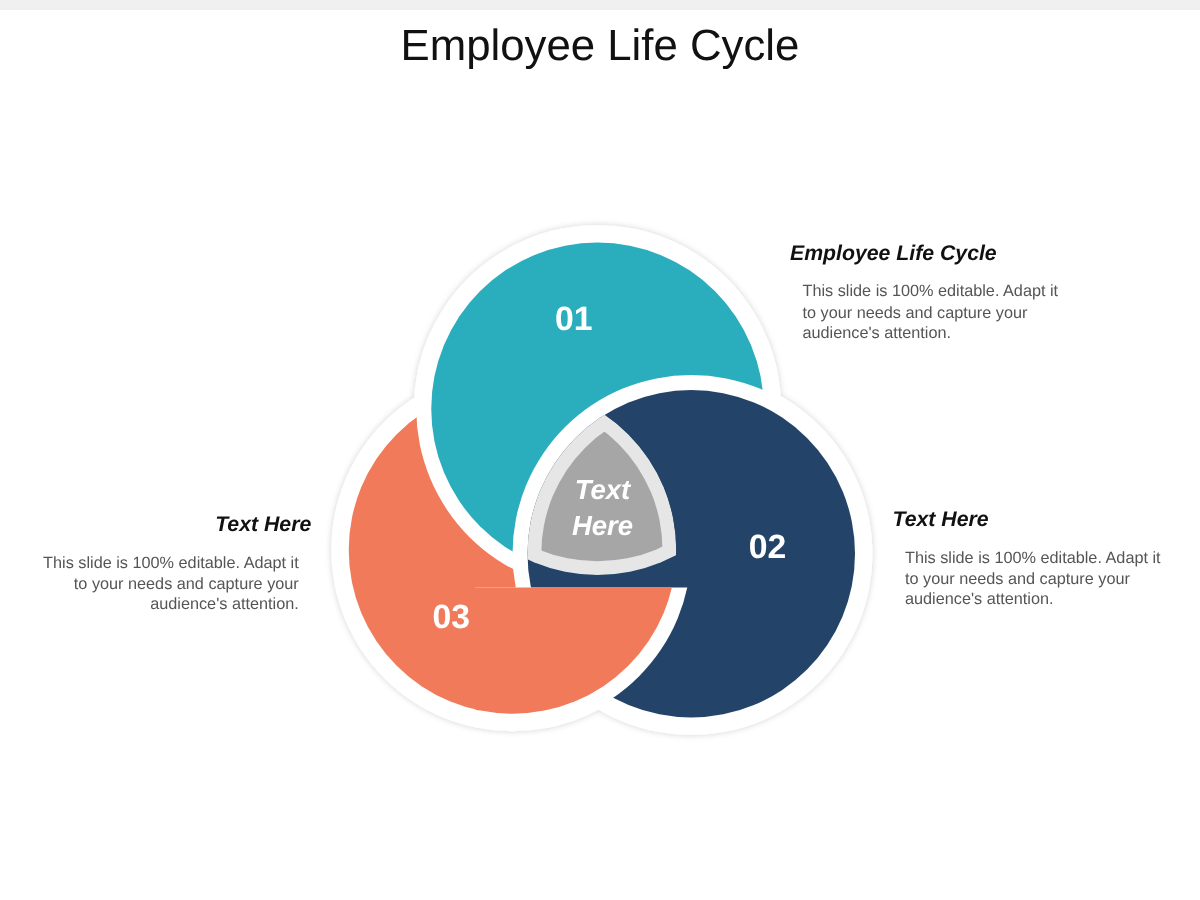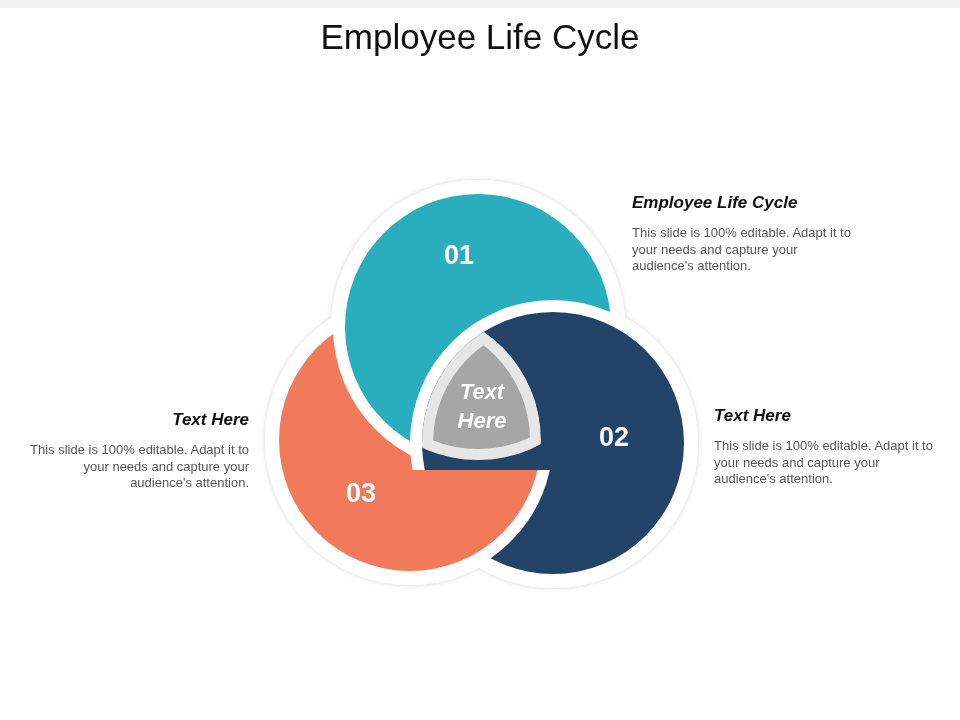--- a/index.html
+++ b/index.html
@@ -6,21 +6,21 @@
   body { width:960px; height:720px; background:#ffffff; position:relative; overflow:hidden;
          font-family:"Liberation Sans", sans-serif; }
   .topband { position:absolute; left:0; top:0; width:960px; height:8px; background:#f0f0f0; }
   .title { position:absolute; left:0; top:17px; width:960px; text-align:center;
            font-size:35px; color:#111; font-weight:normal; }
   .diagram { position:absolute; left:0; top:0; width:960px; height:720px; }
   .num { font-family:"Liberation Sans", sans-serif; font-weight:bold; font-size:27px; fill:#ffffff; }
   .ctext { font-family:"Liberation Sans", sans-serif; font-weight:bold; font-style:italic; font-size:22px; fill:#ffffff; }
   .block { position:absolute; width:225px; }
   .block h3 { margin:0 0 12px 0; font-size:17px; font-weight:bold; font-style:italic; color:#111; }
-  .block p { margin:0; font-size:13px; line-height:16.5px; color:#555; }
+  .block p { margin:10px; font-size:13px; line-height:16.5px; color:#555; }
   .block.right-align { text-align:right; }
 </style>
 </head>
 <body>
 
 <div class="topband"></div>
 <div class="title">Employee Life Cycle</div>
 
 <svg class="diagram" width="960" height="720" viewBox="0 0 960 720">
   <defs>

